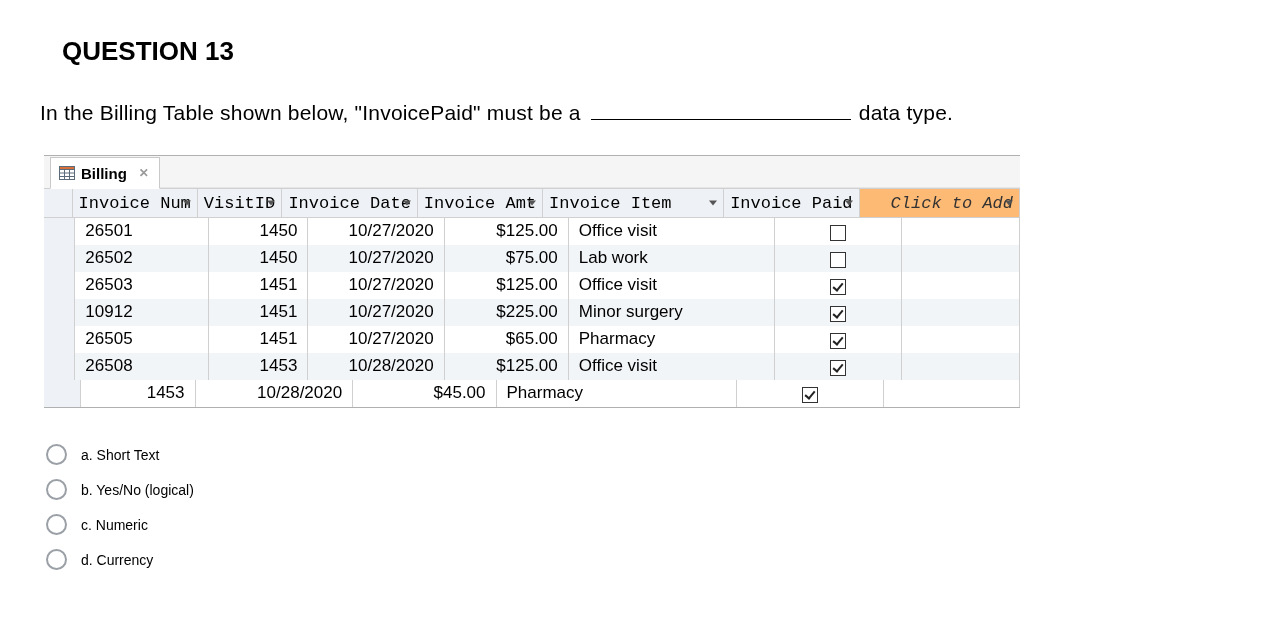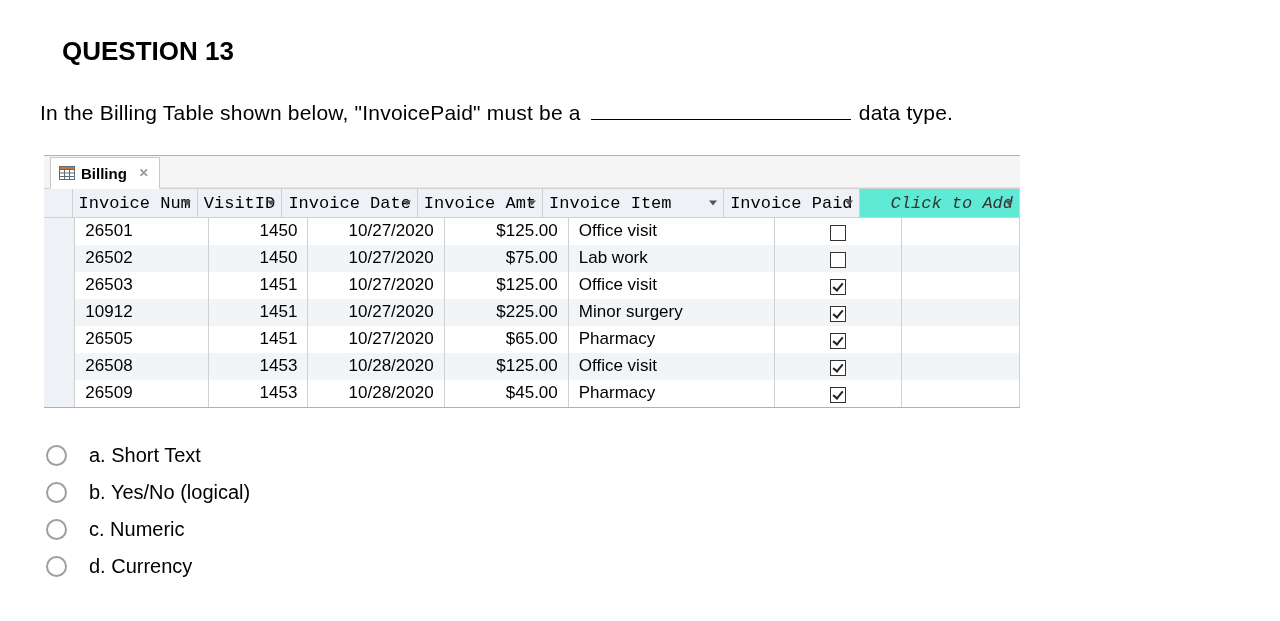--- a/index.html
+++ b/index.html
@@ -108,21 +108,21 @@
   .hcell .drop {
     width: 0; height: 0;
     border-left: 4px solid transparent;
     border-right: 4px solid transparent;
     border-top: 5px solid #555;
     position: absolute;
     right: 6px; top: 50%;
     transform: translateY(-50%);
   }
   .hcell.add-col {
-    background: #5eead4;
+    background: #fdba74;
     font-style: italic;
     color: #333;
     padding-left: 31px;
   }
   .h-invnum   { width: 148px; }
   .h-visitid  { width: 104px; }
   .h-invdate  { width: 152px; }
   .h-invamt   { width: 136px; }
   .h-invitem  { width: 244px; }
   .h-invpaid  { width: 140px; text-align:center;}
@@ -171,21 +171,21 @@
     display:block;
     width: 4px; height: 8px;
     border: solid #222;
     border-width: 0 2px 2px 0;
     transform: rotate(40deg);
     margin-top: -2px;
   }
 
   
   .options { margin-top: 36px; margin-left: 6px; }
-  .option  { display:flex; align-items:center; gap: 22px; font-size: 20px; margin-bottom: 14px;}
+  .option  { display:flex; align-items:center; gap: 14px; font-size: 14px; margin-bottom: 14px;}
   .radio {
     width: 17px; height: 17px;
     border: 2px solid #9aa0a6;
     border-radius: 50%;
     flex: 0 0 17px;
   }
 </style>
 </head>
 <body>
 
@@ -324,21 +324,20 @@
           <div class="cell c-invamt">$125.00</div>
           <div class="cell c-invitem">Office visit</div>
           <div class="cell c-invpaid">
             <span class="chk checked"></span>
           </div>
           <div class="cell c-addcol"></div>
           <div class="row-filler"></div>
         </div>
         <div class="row">
           <div class="gutter"></div>
-          <div class="cell c-invnum">26509</div>
           <div class="cell c-visitid">1453</div>
           <div class="cell c-invdate">10/28/2020</div>
           <div class="cell c-invamt">$45.00</div>
           <div class="cell c-invitem">Pharmacy</div>
           <div class="cell c-invpaid">
             <span class="chk checked"></span>
           </div>
           <div class="cell c-addcol"></div>
           <div class="row-filler"></div>
         </div>

